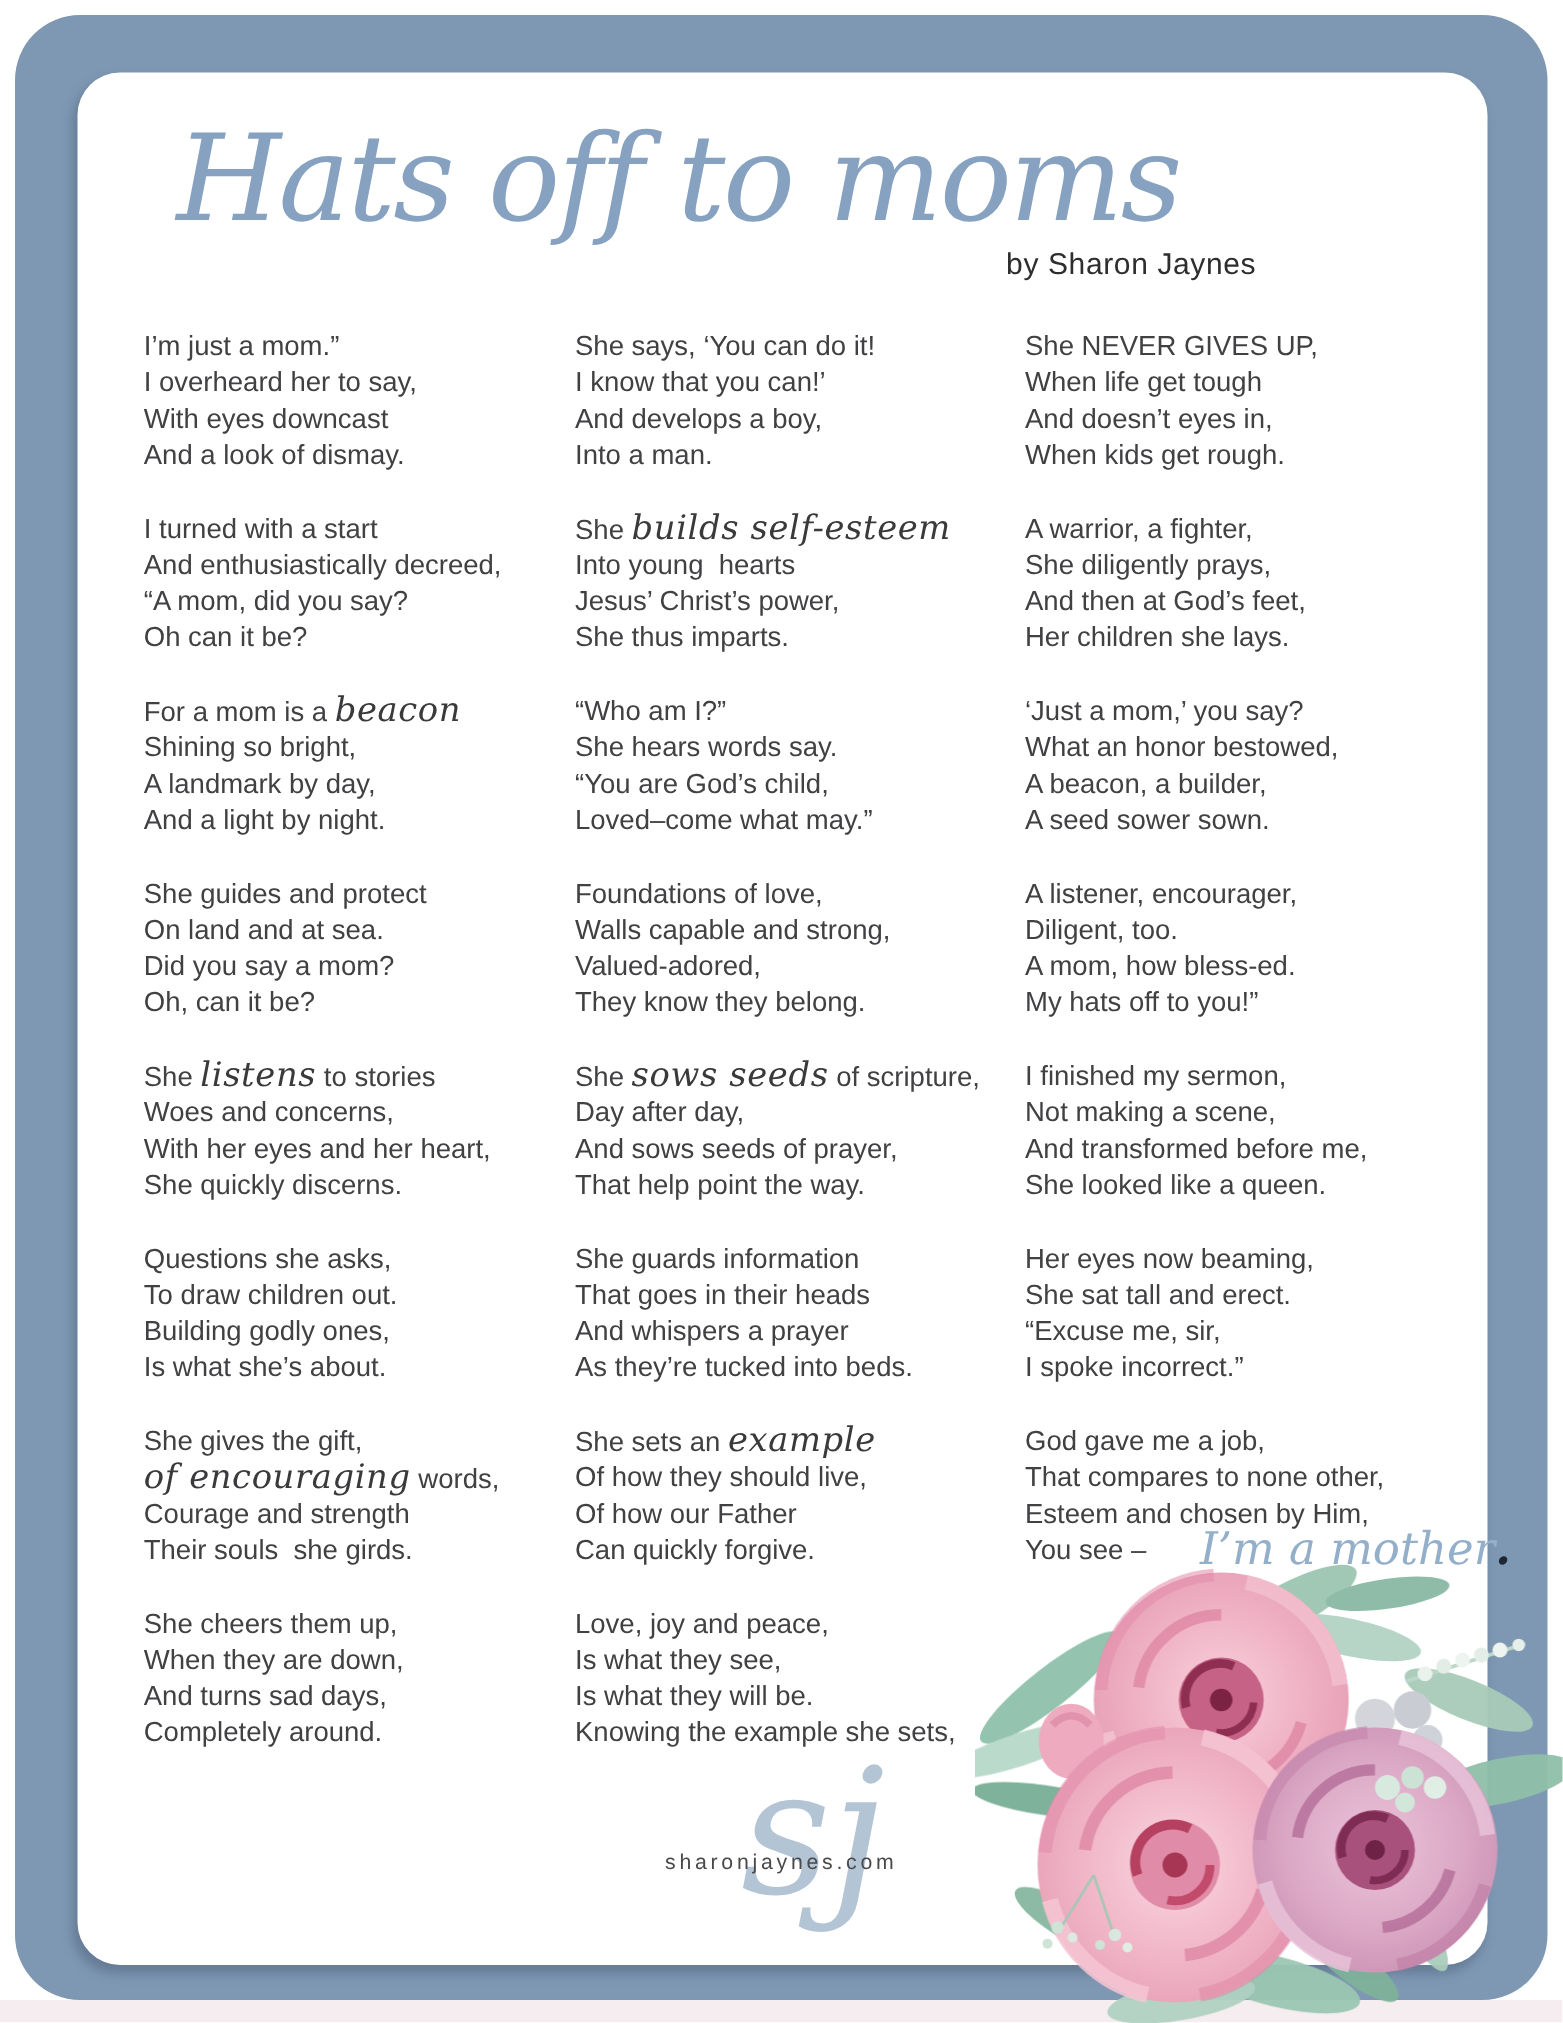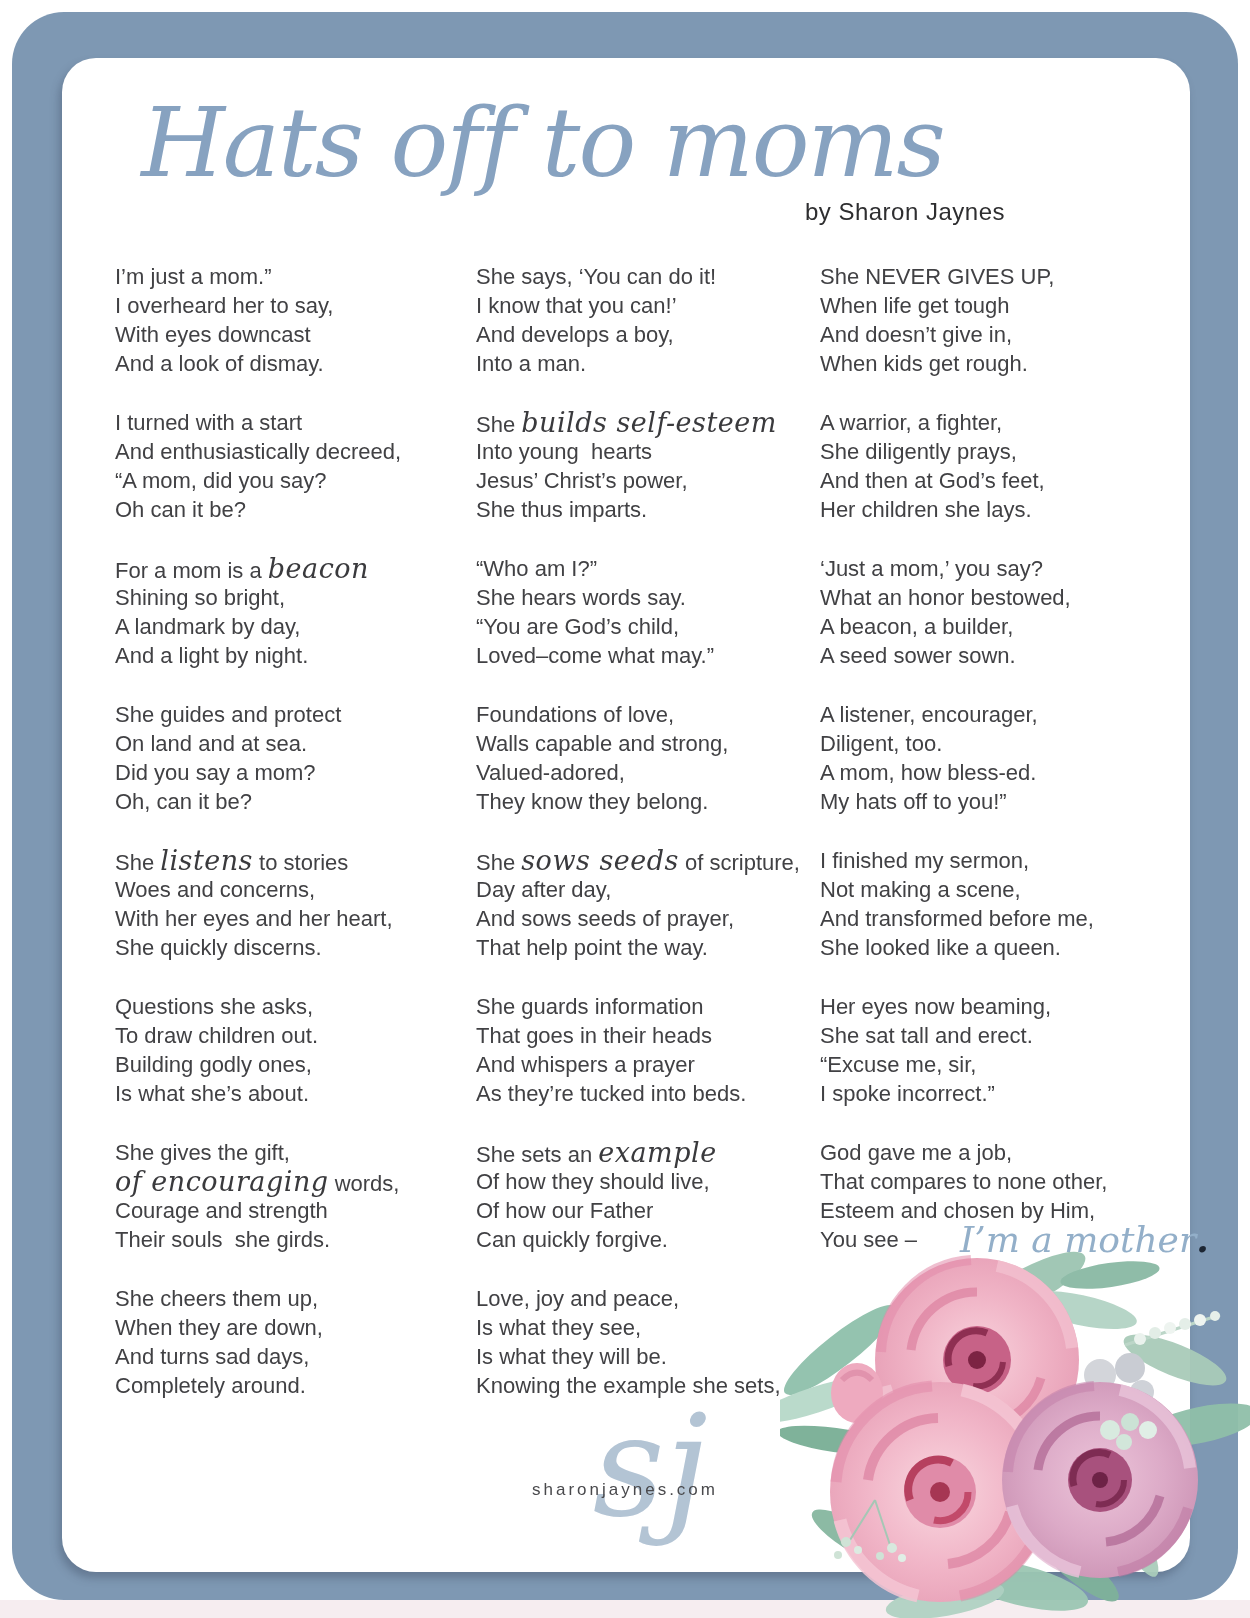--- a/index.html
+++ b/index.html
@@ -36,21 +36,21 @@
     position:absolute;top:262px;
     font-size:22px;color:var(--body-text,#414144);
   }
   .poem-col .stanza{margin:0 0 30px 0;}
   .poem-col .line{white-space:pre;line-height:29px;height:29px;}
   .poem-col .script{
     font-family:"DejaVu Serif", serif;font-style:italic;
     font-size:27px;letter-spacing:.5px;color:#3a3a3d;
   }
   #col1{left:100px;margin-left:15px;}
-  #col2{left:460px;margin-left:16px;}
+  #col2{left:460px;}
   #col3{left:820px;}
   .mother-script{
     position:absolute;left:960px;top:1218px;width:220px;
     font-family:"DejaVu Serif", serif;font-style:italic;
     font-size:36px;color:var(--script-blue,#93afc9);
     white-space:nowrap;z-index:4;
   }
   .mother-script .period{color:#1d2633;font-weight:bold;}
   .monogram{
     position:absolute;left:548px;top:1392px;width:160px;text-align:right;
@@ -173,21 +173,21 @@
       <div class="line"><span>Love, joy and peace,</span></div>
       <div class="line"><span>Is what they see,</span></div>
       <div class="line"><span>Is what they will be.</span></div>
       <div class="line"><span>Knowing the example she sets,</span></div>
     </div>
   </div>
 <div id="col3" class="poem-col">
     <div class="stanza">
       <div class="line"><span>She NEVER GIVES UP,</span></div>
       <div class="line"><span>When life get tough</span></div>
-      <div class="line"><span>And doesn’t give in,</span></div>
+      <div class="line"><span>And doesn’t eyes in,</span></div>
       <div class="line"><span>When kids get rough.</span></div>
     </div>
     <div class="stanza">
       <div class="line"><span>A warrior, a fighter,</span></div>
       <div class="line"><span>She diligently prays,</span></div>
       <div class="line"><span>And then at God’s feet,</span></div>
       <div class="line"><span>Her children she lays.</span></div>
     </div>
     <div class="stanza">
       <div class="line"><span>‘Just a mom,’ you say?</span></div>

